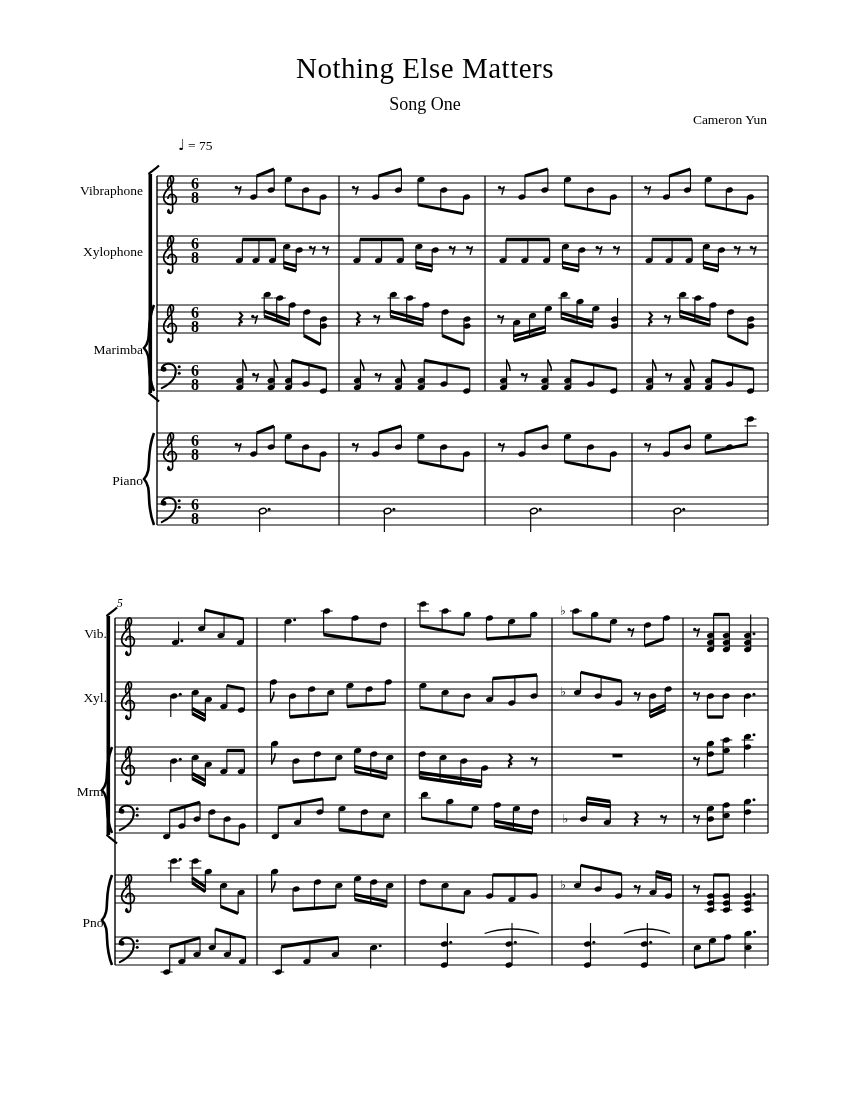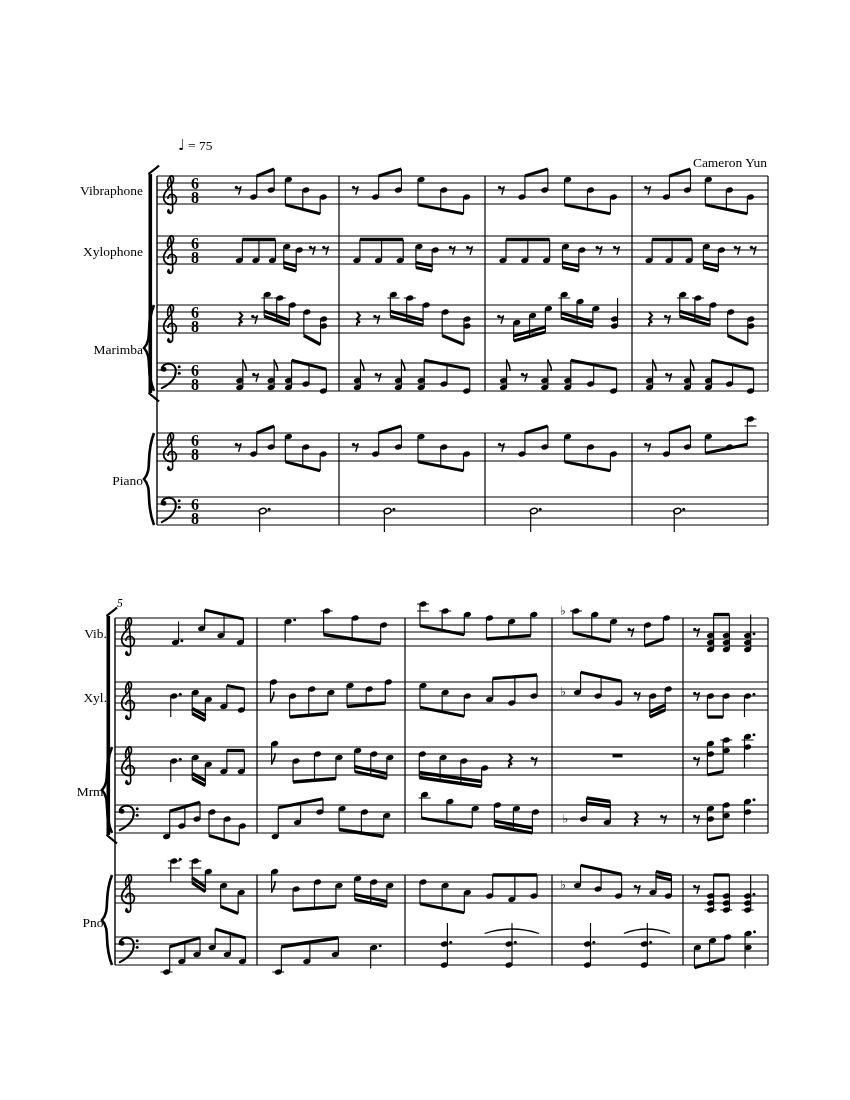--- a/index.html
+++ b/index.html
@@ -1,29 +1,31 @@
 <!DOCTYPE html>
 <html><head>
 <meta charset="utf-8">
 <style>
   html,body{margin:0;padding:0;background:#e8e8e8;}
   #page{position:relative;width:850px;height:1100px;background:#ffffff;overflow:hidden;
         font-family:"Liberation Serif",serif;color:#000;}
   .title{position:absolute;left:0;top:52px;width:100%;text-align:center;
          font-size:29px;letter-spacing:0.5px;}
   .subtitle{position:absolute;left:0;top:94px;width:100%;text-align:center;font-size:18px;}
-  .composer{position:absolute;right:83px;top:112px;font-size:13.5px;margin-top:43px;}
+  .composer{position:absolute;right:83px;top:112px;font-size:13.5px;}
   .tempo{position:absolute;left:178px;top:136px;font-size:13.5px;font-weight:normal;}
   .tempo .note{font-family:"DejaVu Sans",sans-serif;font-size:15px;margin-right:3px;}
   #score-svg{position:absolute;left:0;top:0;}
 </style>
 </head>
 <body>
 
 <div id="page">
+  <div class="title">Nothing Else Matters</div>
+  <div class="subtitle">Song One</div>
   <div class="composer">Cameron Yun</div>
   <div class="tempo">
     <span class="note">♩</span><span>= 75</span>
   </div>
   <svg id="score-svg" width="850" height="1100" viewBox="0 0 850 1100" xmlns="http://www.w3.org/2000/svg">
       <g>
         <g>
           <line x1="157" y1="176" x2="768" y2="176" stroke="#000000" stroke-width="1"></line>
           <line x1="157" y1="183" x2="768" y2="183" stroke="#000000" stroke-width="1"></line>
           <line x1="157" y1="190" x2="768" y2="190" stroke="#000000" stroke-width="1"></line>

